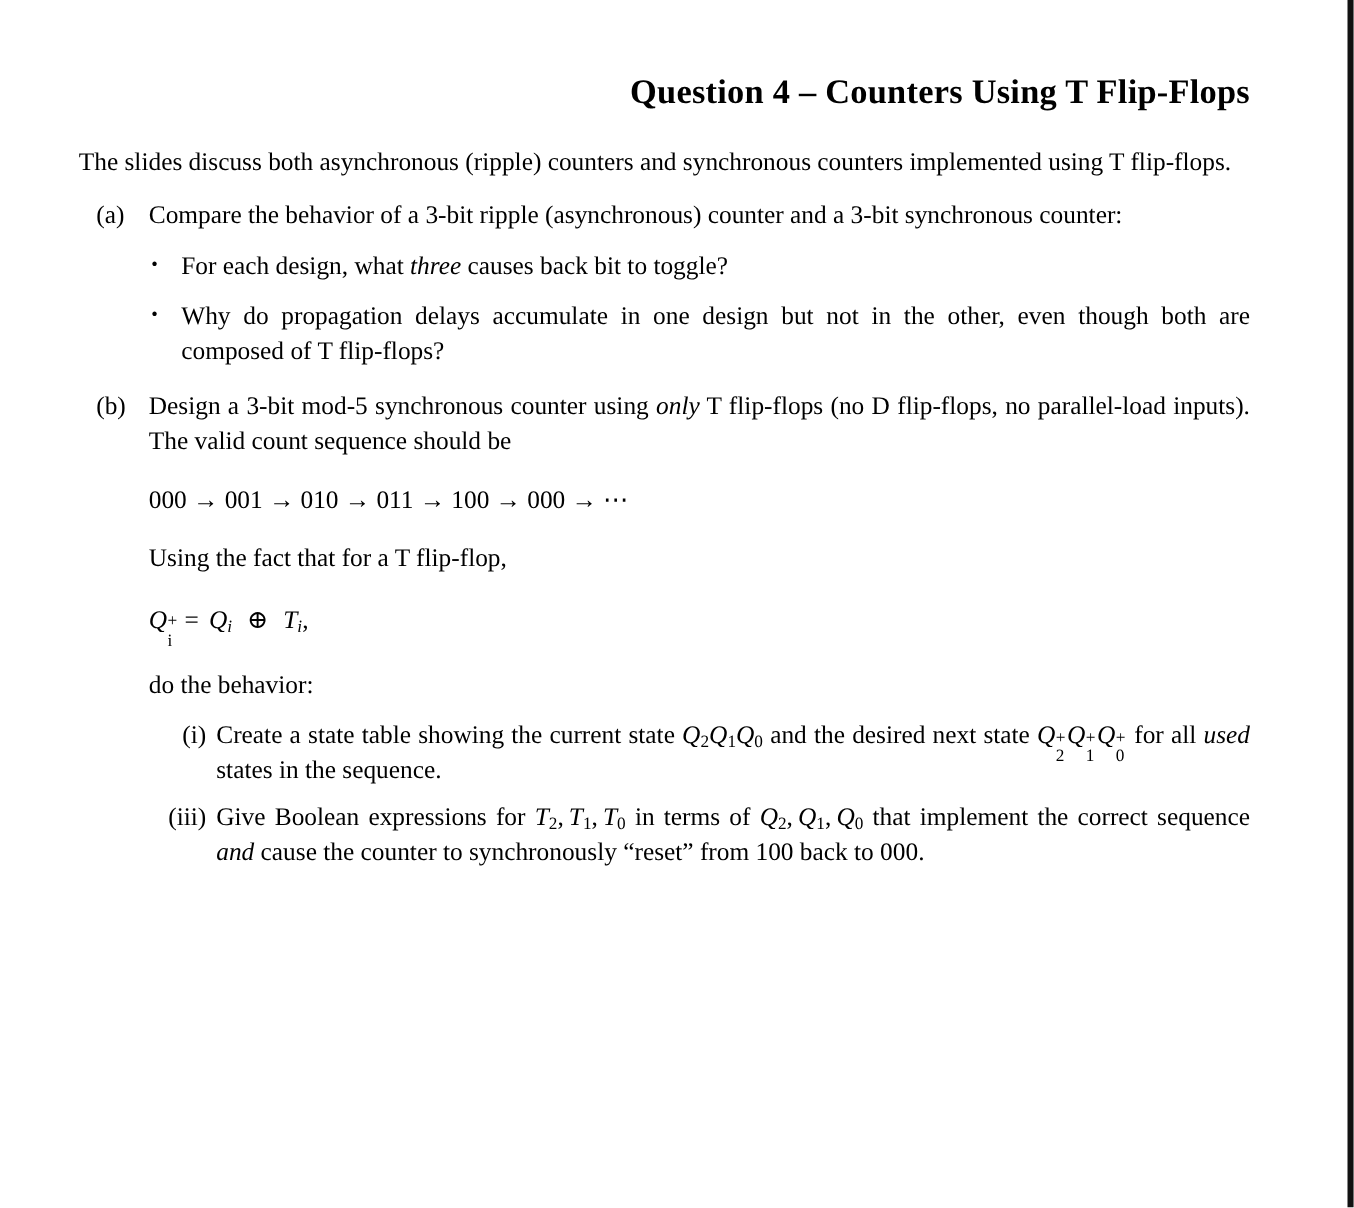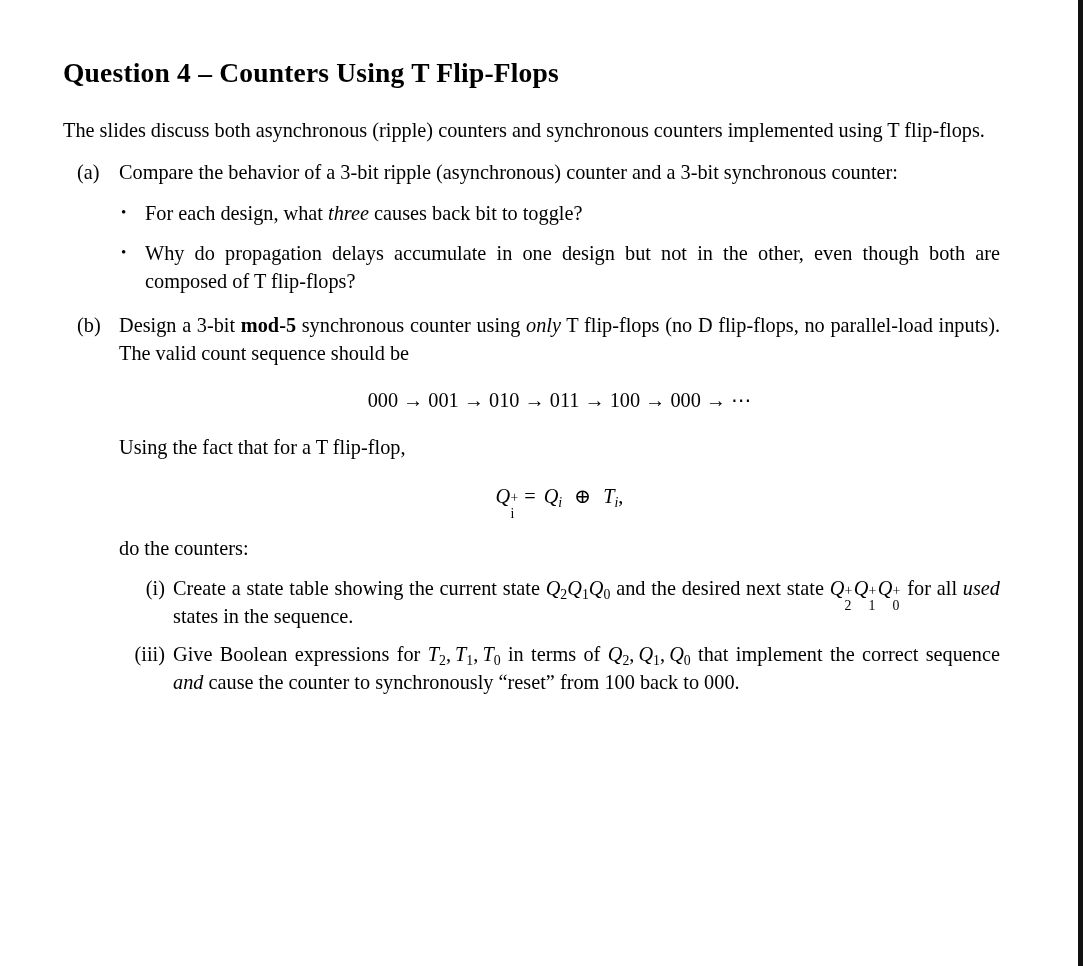--- a/index.html
+++ b/index.html
@@ -37,20 +37,21 @@
     box-sizing: border-box;
     padding: 56px 78px 0 63px;
   }
 
   .doc-title {
     font-size: 27.5px;
     font-weight: bold;
     letter-spacing: 0.2px;
     margin: 0 0 27px 0;
     line-height: 1.2;
+    text-align: right;
   }
 
   .para {
     font-size: 20.3px;
     line-height: 1.38;
     text-align: justify;
     margin: 1px 0 14px 0;
   }
 
   
@@ -113,21 +114,21 @@
   }
   .rlist > li > .marker {
     position: absolute;
     left: 0;
     top: 0;
     width: 46px;
     text-align: right;
   }
 
   .displaymath {
-    text-align: center;
+    text-align: left;
     font-size: 20.3px;
     margin: 20px 0 20px 0;
     line-height: 1.3;
   }
   .eq-block { margin: 22px 0 24px 0; }
 
   .sub-para {
     margin: 14px 0 0 0;
     font-size: 20.3px;
     line-height: 1.38;
@@ -167,21 +168,21 @@
   .stack .s-sub {
     position: absolute;
     left: 0.02em;
     top: 0.12em;
     font-size: 0.68em;
     font-style: normal;
   }
   .arrow { padding: 0 5px; }
   .opsp { padding: 0 4px; }
   em.it { font-style: italic; }
-  strong.bd { font-weight: bold; margin-top: 42px; }
+  strong.bd { font-weight: normal; margin-top: 42px; }
 </style>
 </head>
 <body>
 
 <div class="page">
 
   <h1 class="doc-title">Question 4 – Counters Using T Flip-Flops</h1>
 
   <p class="para">The slides discuss both asynchronous (ripple) counters and synchronous counters implemented using T flip-flops.</p>
 
@@ -220,21 +221,21 @@
         
         <div class="sub-para tight">Using the fact that for a T flip-flop,</div>
 
         
         <div class="displaymath eq-block">
           <span class="math">
             <span class="mvar">Q</span><span class="stack"><span class="s-sup">+</span><span class="s-sub mathit">i</span></span><span class="opsp" style="padding-left:10px"></span><span>=</span><span class="opsp"></span><span class="mvar">Q</span><sub class="mathit">i</sub><span class="opsp" style="padding:0 6px"></span><span>⊕</span><span class="opsp" style="padding:0 6px"></span><span class="mvar">T</span><sub class="mathit">i</sub><span>,</span>
           </span>
         </div>
 
-        <div class="sub-para" style="margin-top:0">do the counters:</div>
+        <div class="sub-para" style="margin-top:0">do the behavior:</div>
 
         
         <ol class="rlist">
 
           <li>
             <span class="marker">(i)</span><span>Create a state table showing the current state </span><span class="math"><span class="mvar">Q</span><sub>2</sub><span class="mvar">Q</span><sub>1</sub><span class="mvar">Q</span><sub>0</sub></span><span> and the desired next state </span><span class="math"><span class="mvar">Q</span><span class="stack"><span class="s-sup">+</span><span class="s-sub">2</span></span><span style="padding-left:0.46em"></span><span class="mvar">Q</span><span class="stack"><span class="s-sup">+</span><span class="s-sub">1</span></span><span style="padding-left:0.46em"></span><span class="mvar">Q</span><span class="stack"><span class="s-sup">+</span><span class="s-sub">0</span></span><span style="padding-left:0.46em"></span></span><span> for all </span><em class="it">used</em><span> states in the sequence.</span>
           </li>
 
 
           <li>

